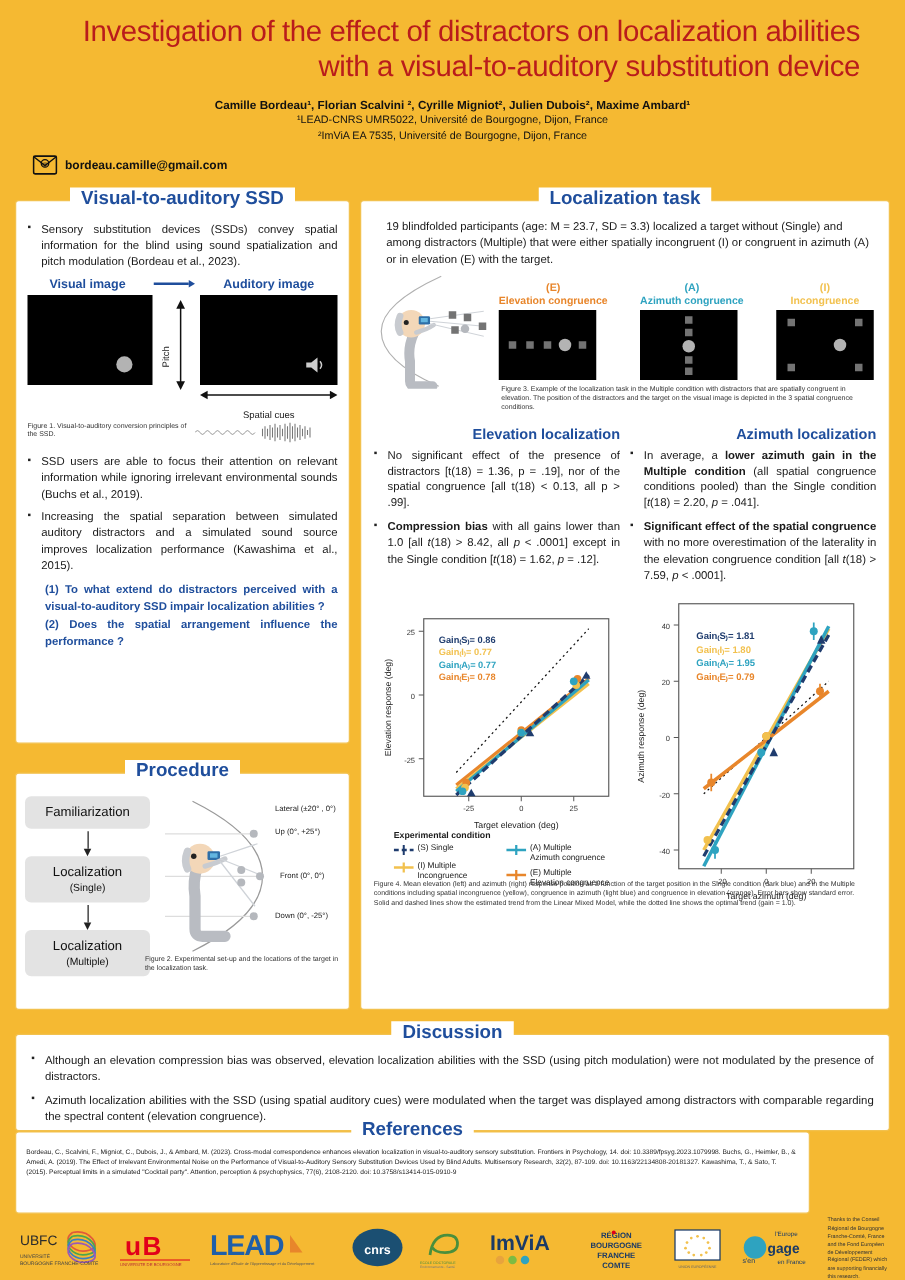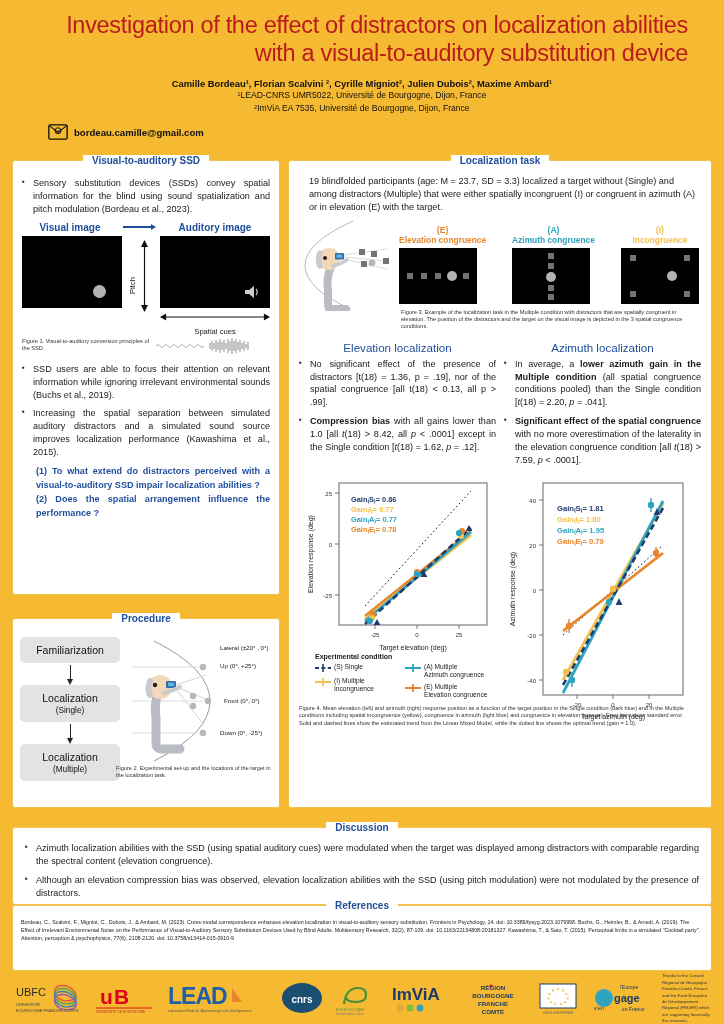--- a/index.html
+++ b/index.html
@@ -31,21 +31,21 @@
   .panel {
     position: absolute; background: #fff;
     border: 1.6px solid #F2C14E; border-radius: 3px;
   }
   .panel-head {
     position: absolute; top: -11px; left: 0; right: 0;
     text-align: center; pointer-events: none;
   }
   .panel-head span {
     background: #fff; color: #1F4E9C; font-weight: bold;
-    font-size: 10px; padding: 0 9px; display: inline-block;
+    font-size: 15px; padding: 0 9px; display: inline-block;
   }
   .panel-body { padding: 16px 9px 7px; }
 
   ul.bul { list-style: none; }
   ul.bul > li {
     position: relative; padding-left: 11px; margin-bottom: 6px;
     font-size: 9.1px; line-height: 1.42; text-align: justify;
   }
   ul.bul > li:before {
     content: "▪"; position: absolute; left: 0; top: -1px;
@@ -112,21 +112,21 @@
   .cong-row { display: flex; gap: 26px; justify-content: center; margin-top: 6px; }
   .cong-item { text-align: center; }
   .cong-code { font-size: 8.6px; font-weight: bold; }
   .cong-name { font-size: 8.4px; font-weight: bold; }
   .cong-box { background: #000; margin-top: 3px; position: relative; }
   .sq { position: absolute; background: #737373; }
   .tg { position: absolute; background: #B3B3B3; border-radius: 50%; }
 
   
   .subhead {
-    text-align: center; color: #1F4E9C; font-weight: normal;
+    text-align: right; color: #1F4E9C; font-weight: bold;
     font-size: 11.6px; margin-bottom: 4px;
   }
   .twocol { display: flex; gap: 8px; }
   .twocol > div { flex: 1; }
 
   
   .chart-svg { display: block; }
   .legend-title { font-size: 7px; font-weight: bold; }
   .legend-txt { font-size: 6.6px; line-height: 1.2; }
 
@@ -147,21 +147,21 @@
 <body>
 
 <div class="poster">
 
   <div class="header">
     <div class="title">Investigation of the effect of distractors on localization abilities with a visual-to-auditory substitution device</div>
     <div class="authors">Camille Bordeau¹, Florian Scalvini ², Cyrille Migniot², Julien Dubois², Maxime Ambard¹</div>
     <div class="affil">¹LEAD-CNRS UMR5022, Université de Bourgogne, Dijon, France</div>
     <div class="affil">²ImViA EA 7535, Université de Bourgogne, Dijon, France</div>
   </div>
-  <div class="contact-row" style="position:absolute;left:32px;top:122px;text-align:right;">
+  <div class="contact-row" style="position:absolute;left:10px;top:122px;text-align:right;">
     <span class="mail-icon">
       <svg viewBox="0 0 24 19" width="20" height="16">
         <rect x="1" y="1" width="22" height="17" rx="1.5" fill="none" stroke="#111" stroke-width="1.6"></rect>
         <path d="M1.5 1.8 L12 10 L22.5 1.8" fill="none" stroke="#111" stroke-width="1.3"></path>
         <circle cx="12" cy="8" r="3.6" fill="none" stroke="#111" stroke-width="1.2"></circle>
         <text x="12" y="10.2" font-size="5" text-anchor="middle" fill="#111" font-family="Liberation Sans, sans-serif">@</text>
       </svg>
     </span>
     <span class="contact-mail">bordeau.camille@gmail.com</span>
   </div>
@@ -390,21 +390,21 @@
         </div>
         <div>
           <div class="subhead">Azimuth localization</div>
           <ul class="bul">
             <li>In average, a <b>lower azimuth gain in the Multiple condition</b> (all spatial congruence conditions pooled) than the Single condition [<i>t</i>(18) = 2.20, <i>p</i> = .041].</li>
             <li><b>Significant effect of the spatial congruence</b> with no more overestimation of the laterality in the elevation congruence condition [all <i>t</i>(18) &gt; 7.59, <i>p</i> &lt; .0001].</li>
           </ul>
         </div>
       </div>
 
-      <div style="display:flex;gap:2px;margin-top:2px;">
+      <div style="display:flex;gap:2px;margin-top:2px;align-items:center;">
 
         <div style="width:200px;">
           <svg class="chart-svg" width="200" height="180" viewBox="0 0 200 180">
 
             <rect x="40" y="8" width="148" height="142" fill="#fff" stroke="#555" stroke-width="0.9"></rect>
 
             <g font-size="6" fill="#333" font-family="Liberation Sans, sans-serif">
               <text x="33" y="21" text-anchor="end">25</text>
               <text x="33" y="72" text-anchor="end">0</text>
               <text x="33" y="123" text-anchor="end">-25</text>
@@ -555,27 +555,27 @@
       <div class="figcap" style="margin-top:-18px;padding-right:4px;">Figure 4. Mean elevation (left) and azimuth (right) response position as a function of the target position in the Single condition (dark blue) and in the Multiple conditions including spatial incongruence (yellow), congruence in azimuth (light blue) and congruence in elevation (orange). Error bars show standard error. Solid and dashed lines show the estimated trend from the Linear Mixed Model, while the dotted line shows the optimal trend (gain = 1.0).</div>
     </div>
   </div>
 
   <div class="panel" style="left:12px; top:827px; width:700px; height:78px;">
     <div class="panel-head">
       <span>Discussion</span>
     </div>
     <div class="panel-body" style="padding:14px 12px 4px;">
       <ul class="bul">
+        <li>Although an elevation compression bias was observed, elevation localization abilities with the SSD (using pitch modulation) were not modulated by the presence of distractors.</li>
         <li>Azimuth localization abilities with the SSD (using spatial auditory cues) were modulated when the target was displayed among distractors with comparable regarding the spectral content (elevation congruence).</li>
-        <li>Although an elevation compression bias was observed, elevation localization abilities with the SSD (using pitch modulation) were not modulated by the presence of distractors.</li>
       </ul>
     </div>
   </div>
 
-  <div class="panel" style="left:12px; top:905px; width:700px; height:66px;">
+  <div class="panel" style="left:12px; top:905px; width:636px; height:66px;">
     <div class="panel-head">
       <span>References</span>
     </div>
     <div class="panel-body" style="padding:13px 8px 4px;">
       <div class="ref-text">Bordeau, C., Scalvini, F., Migniot, C., Dubois, J., &amp; Ambard, M. (2023). Cross-modal correspondence enhances elevation localization in visual-to-auditory sensory substitution. Frontiers in Psychology, 14. doi: 10.3389/fpsyg.2023.1079998. Buchs, G., Heimler, B., &amp; Amedi, A. (2019). The Effect of Irrelevant Environmental Noise on the Performance of Visual-to-Auditory Sensory Substitution Devices Used by Blind Adults. Multisensory Research, 32(2), 87-109. doi: 10.1163/22134808-20181327. Kawashima, T., &amp; Sato, T. (2015). Perceptual limits in a simulated "Cocktail party". Attention, perception &amp; psychophysics, 77(6), 2108-2120. doi: 10.3758/s13414-015-0910-9</div>
     </div>
   </div>
 
   <div class="footer">
 

